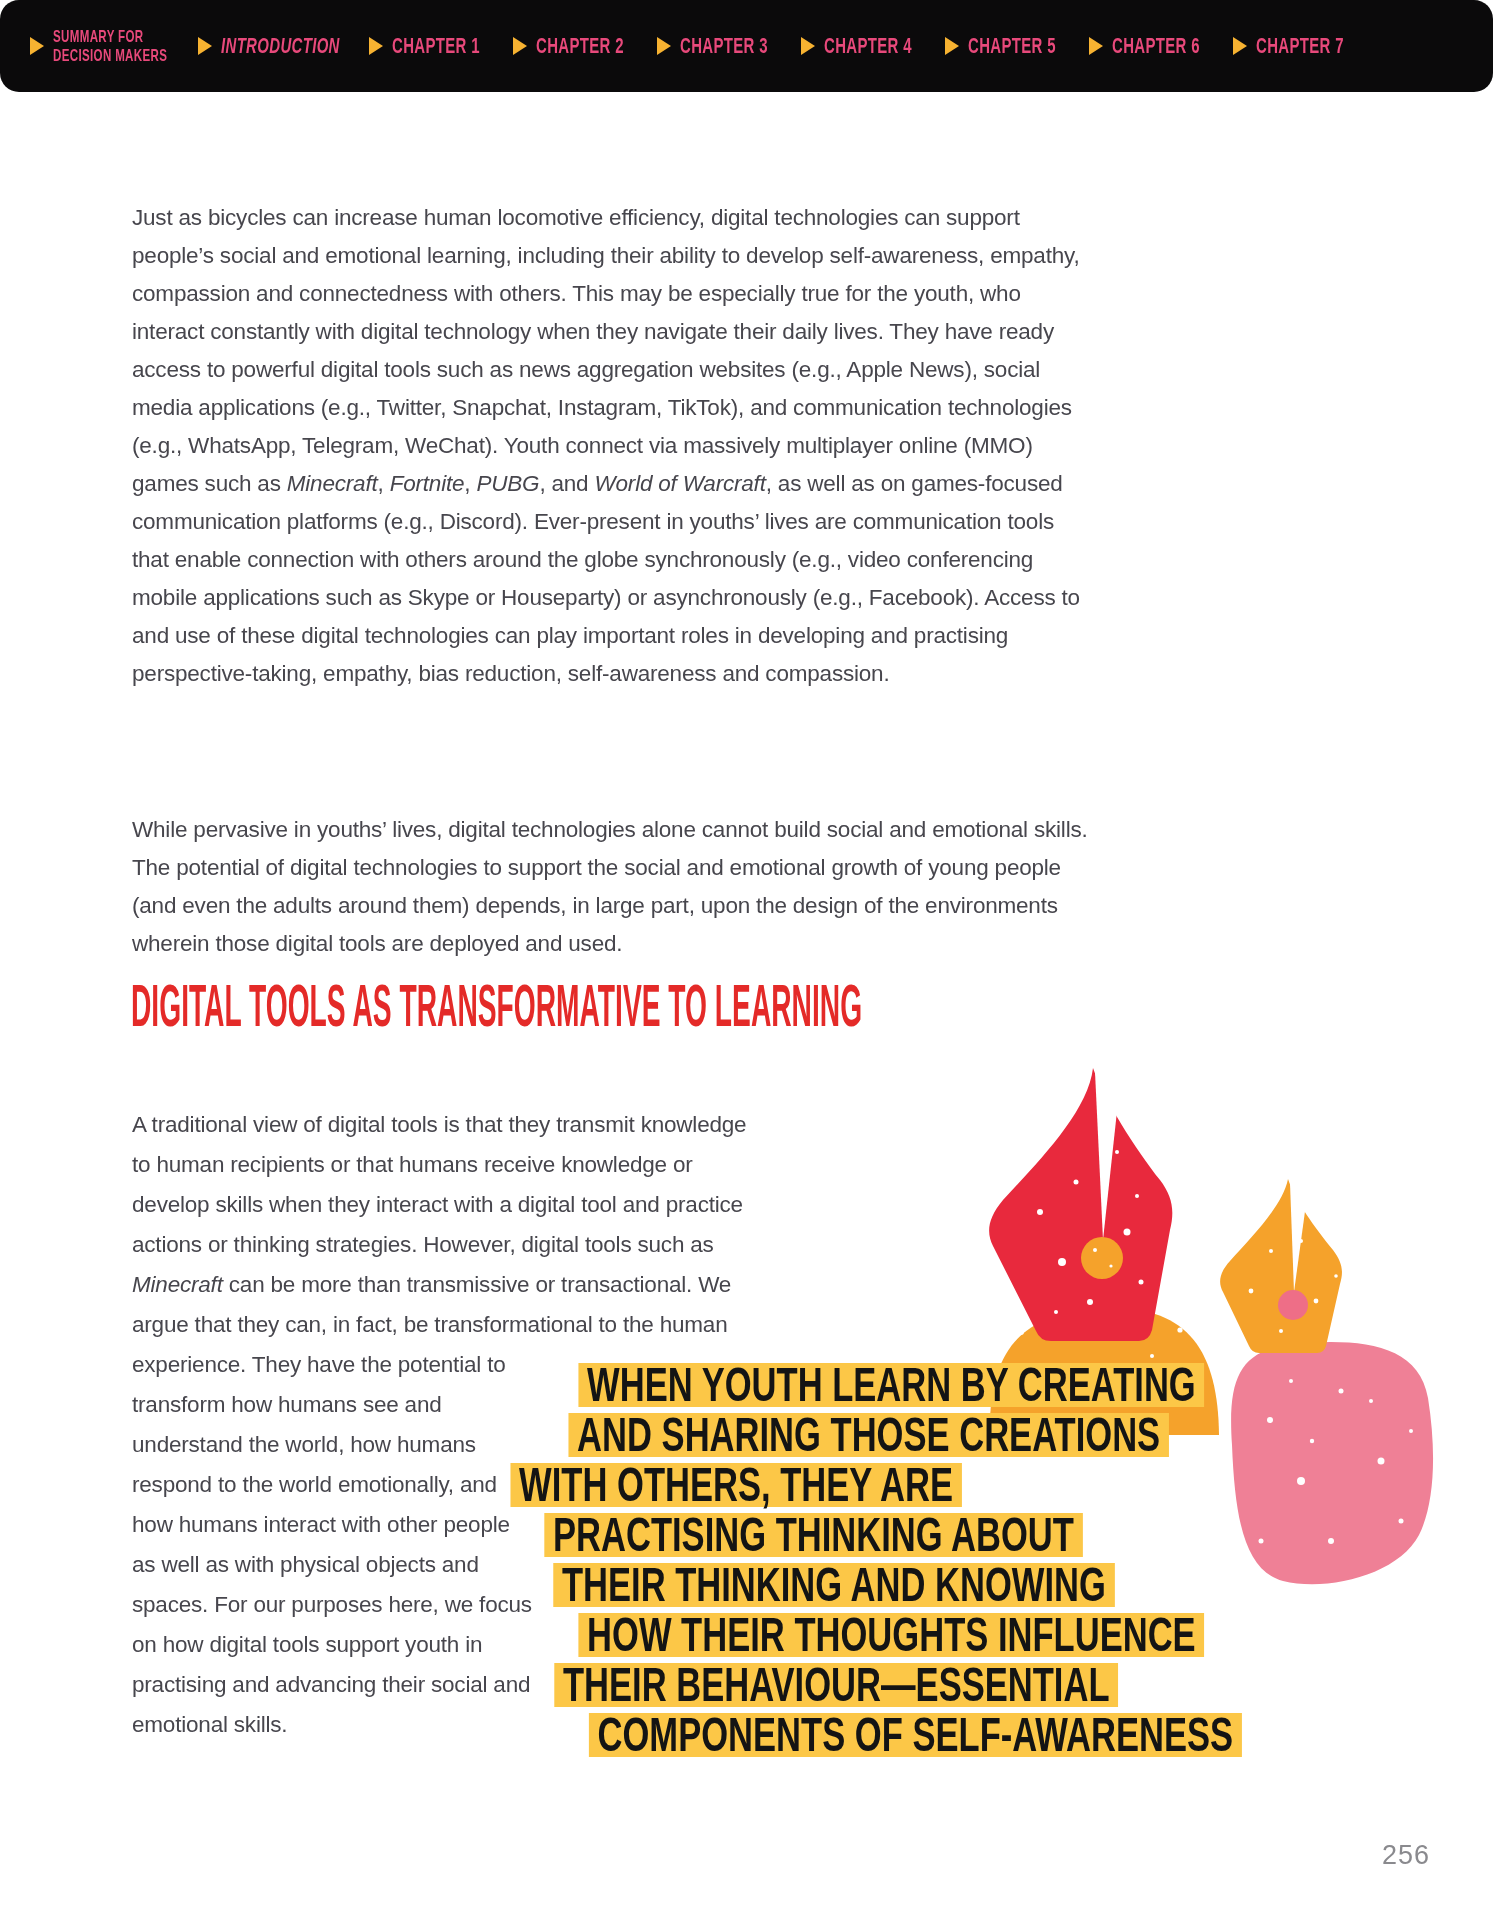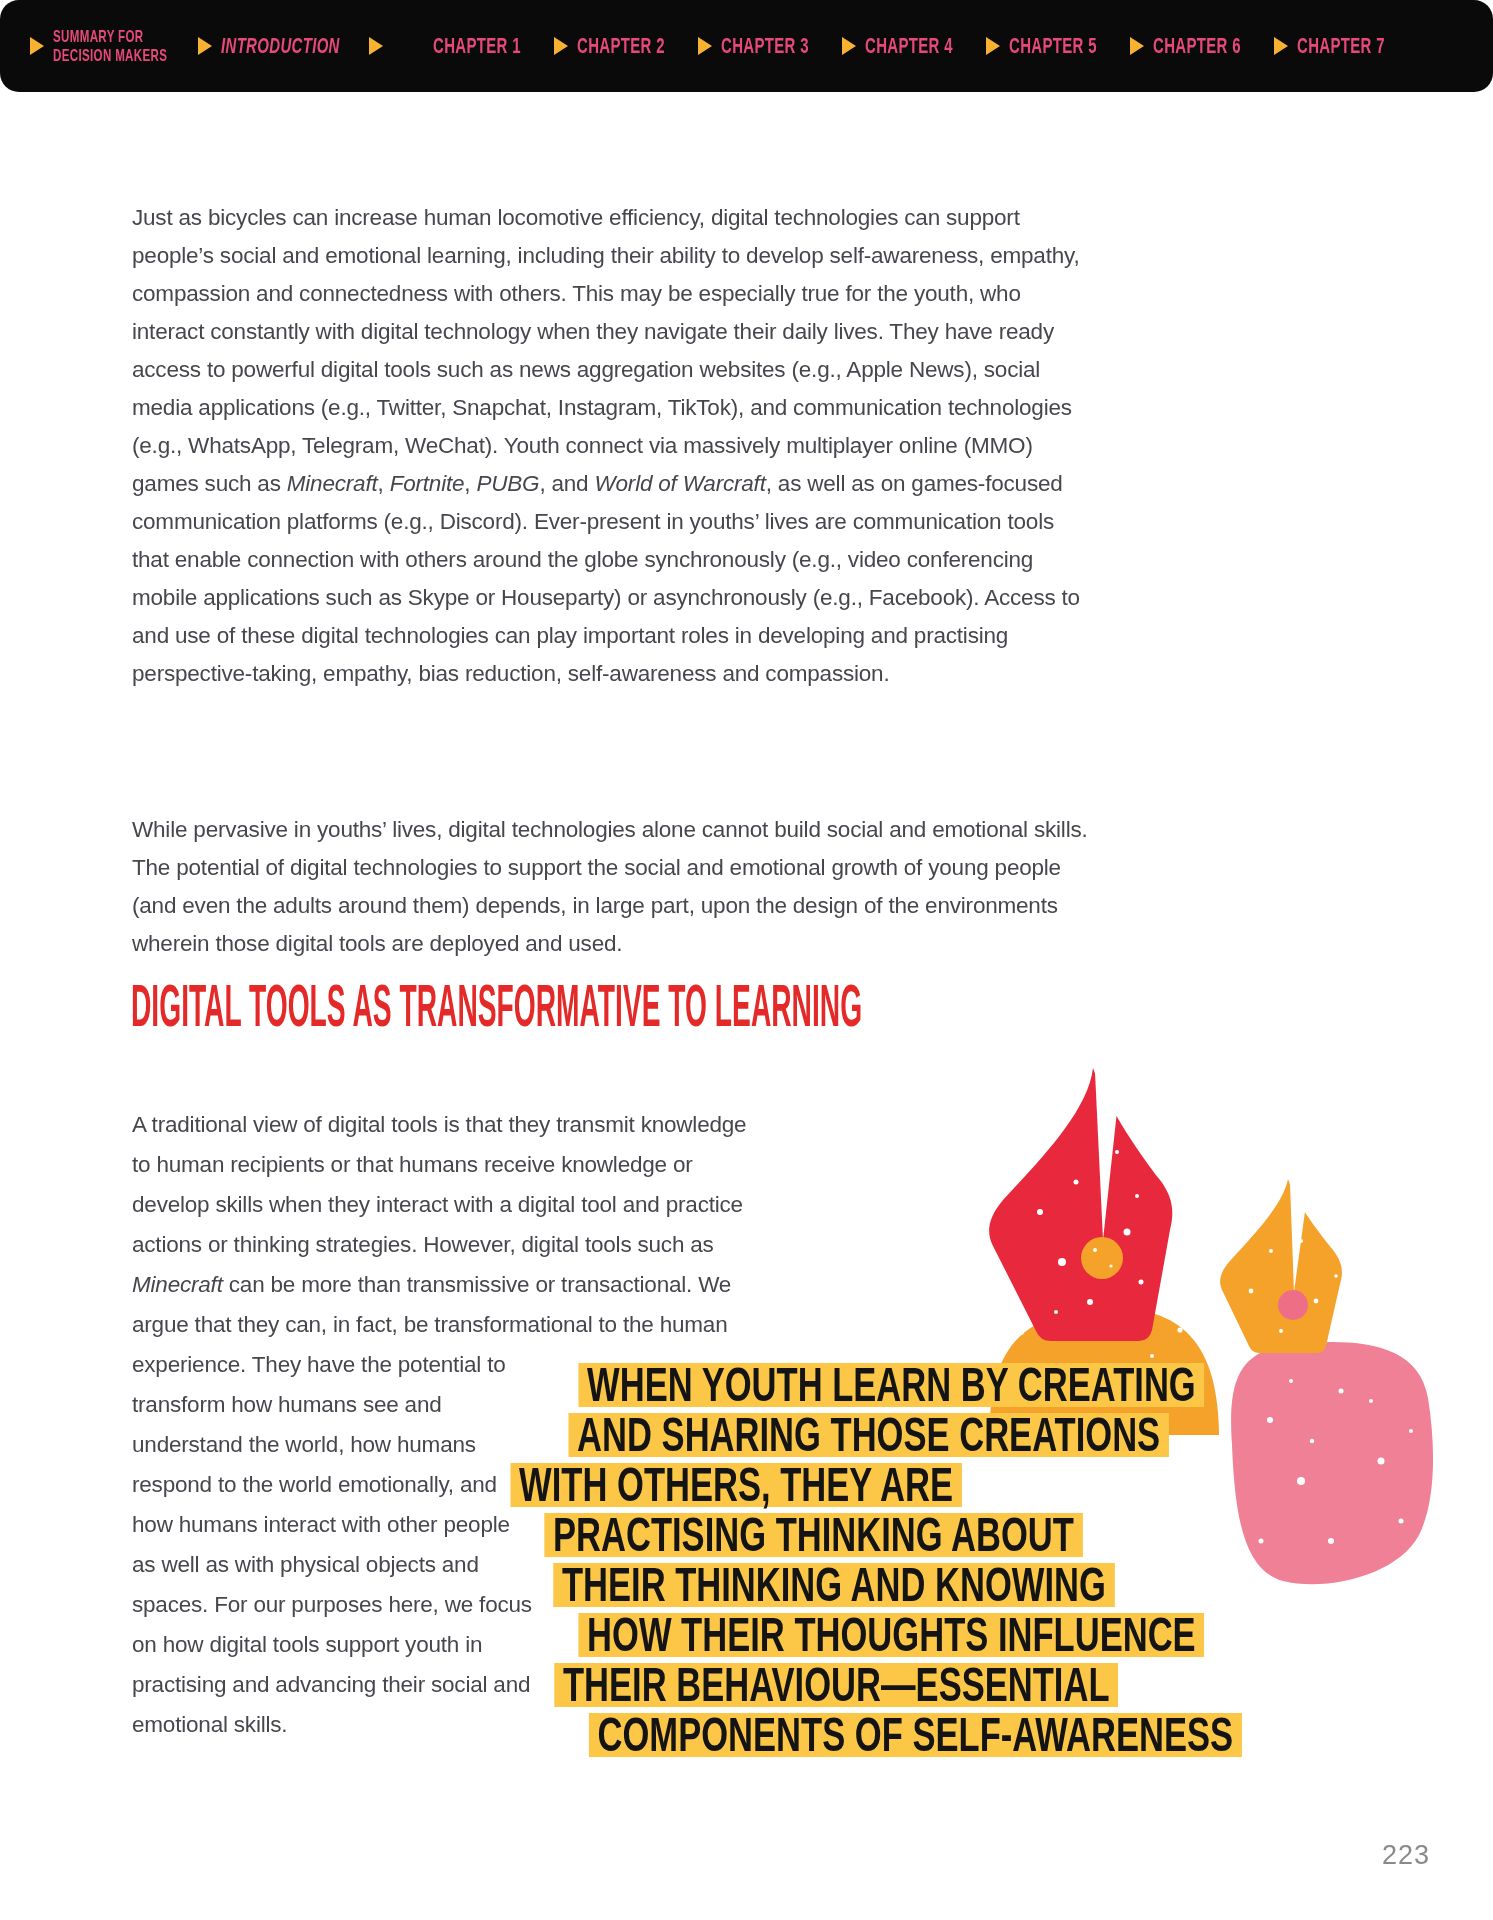--- a/index.html
+++ b/index.html
@@ -104,21 +104,21 @@
         </span>
       </div>
       <div class="nav-item">
         <span class="tri"></span>
         <span class="nav-label" style="width: 108px; font-style: italic;">
           <span style="display: block;">INTRODUCTION</span>
         </span>
       </div>
       <div class="nav-item">
         <span class="tri"></span>
-        <span class="nav-label" style="width: 81px; margin-left: 41px;">
+        <span class="nav-label" style="width: 81px;">
           <span style="display: block;">CHAPTER 1</span>
         </span>
       </div>
       <div class="nav-item">
         <span class="tri"></span>
         <span class="nav-label" style="width: 81px;">
           <span style="display: block;">CHAPTER 2</span>
         </span>
       </div>
       <div class="nav-item">
@@ -239,15 +239,15 @@
       <span class="quote-line">WHEN YOUTH LEARN BY CREATING</span>
       <span class="quote-line">AND SHARING THOSE CREATIONS</span>
       <span class="quote-line">WITH OTHERS, THEY ARE</span>
       <span class="quote-line">PRACTISING THINKING ABOUT</span>
       <span class="quote-line">THEIR THINKING AND KNOWING</span>
       <span class="quote-line">HOW THEIR THOUGHTS INFLUENCE</span>
       <span class="quote-line">THEIR BEHAVIOUR—ESSENTIAL</span>
       <span class="quote-line">COMPONENTS OF SELF-AWARENESS</span>
     </div>
 
-  <div class="page-number">223</div>
+  <div class="page-number">256</div>
 
 </div>
 
 </body></html>

